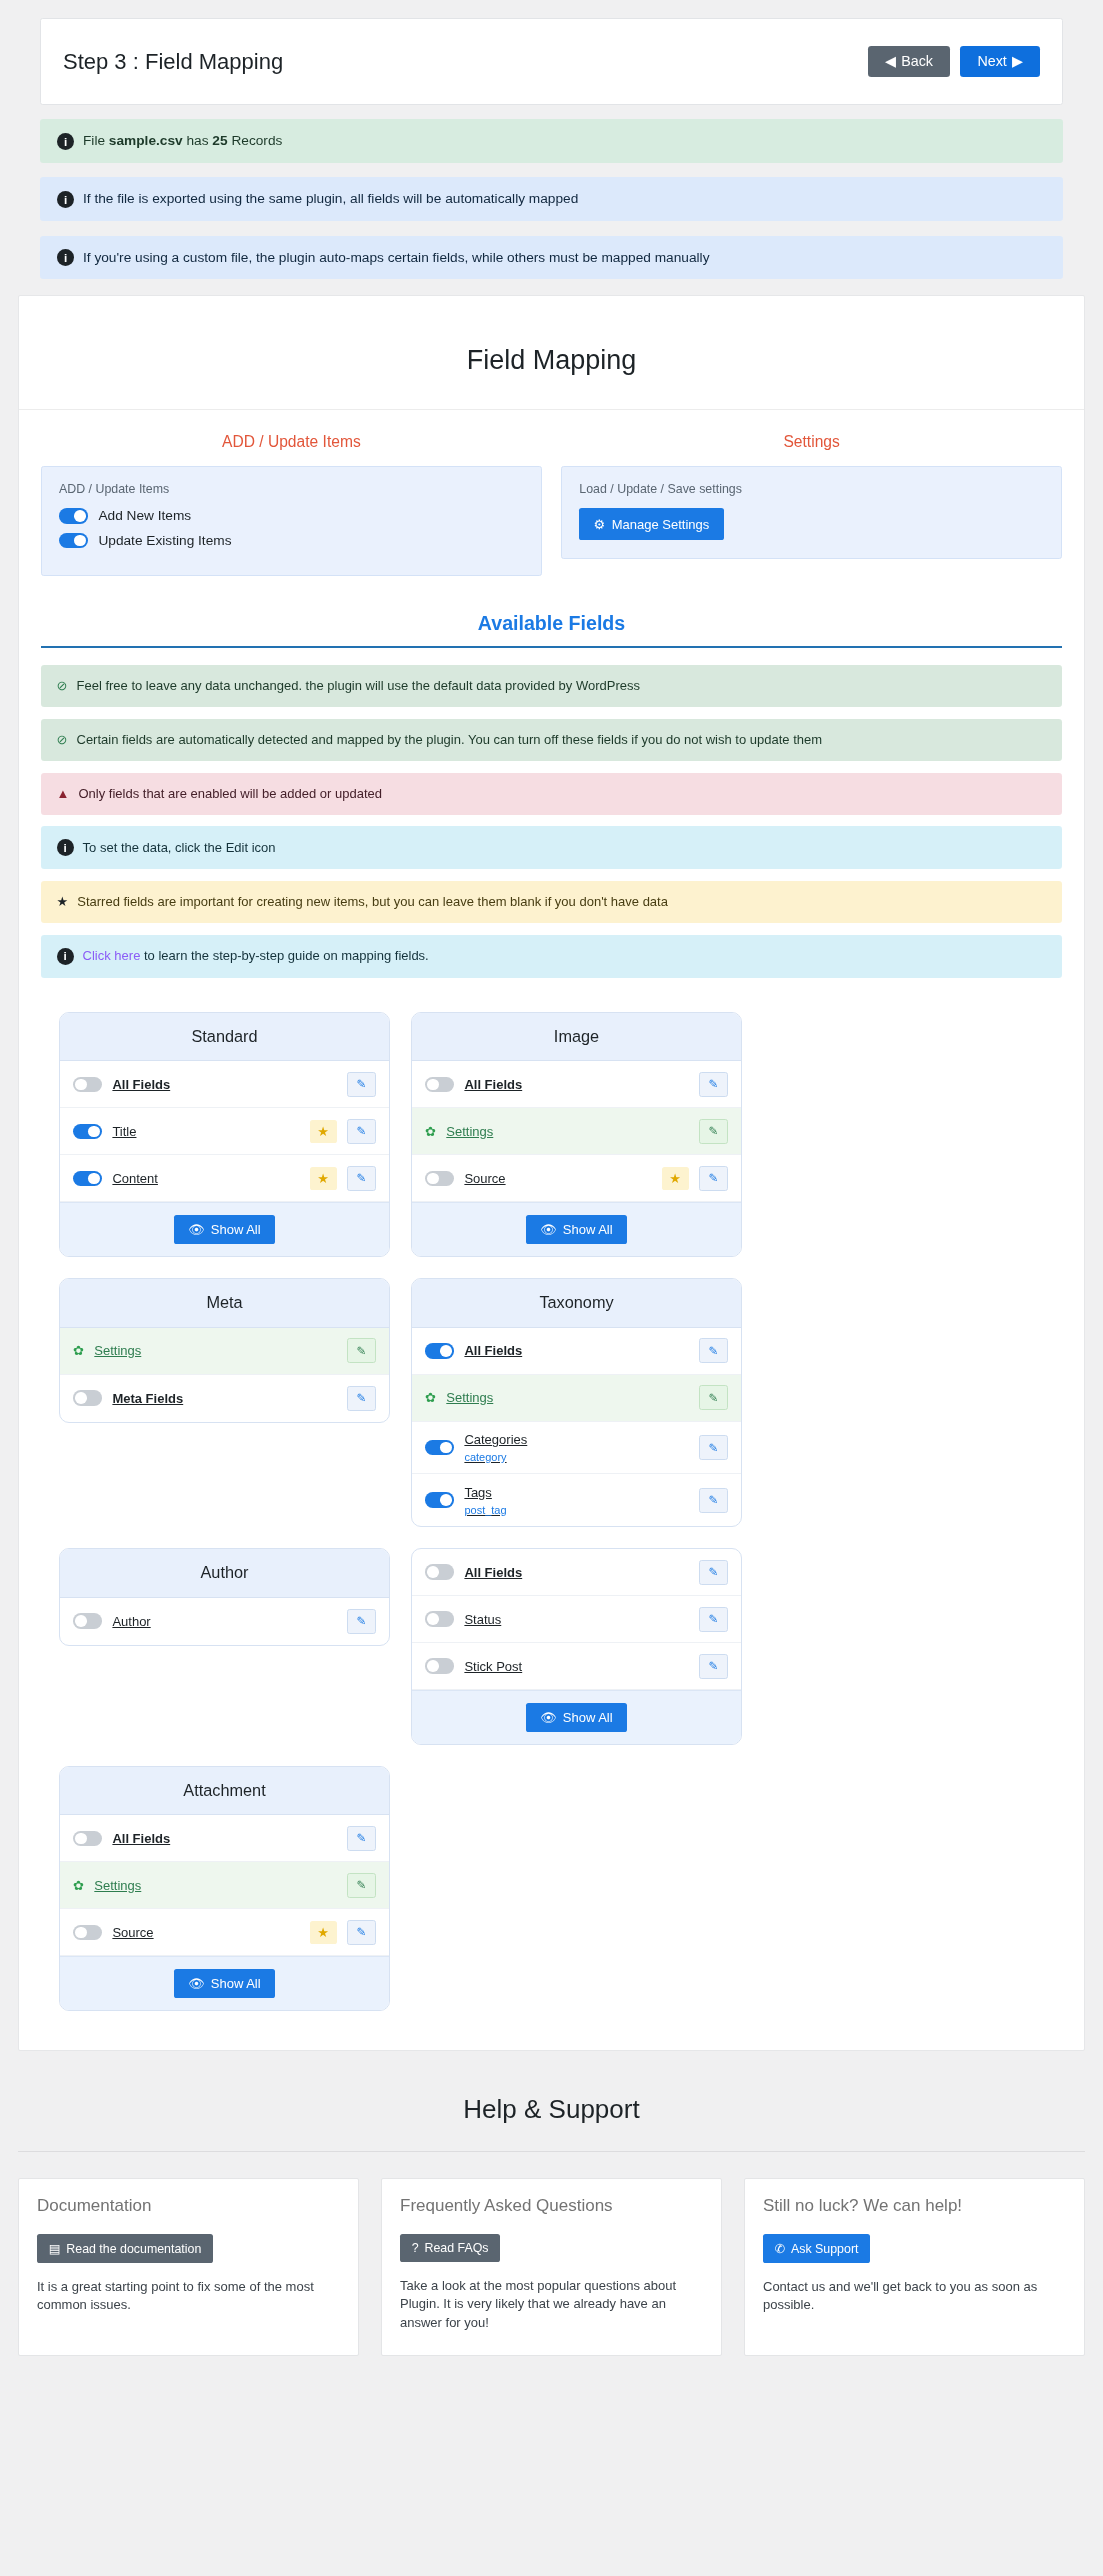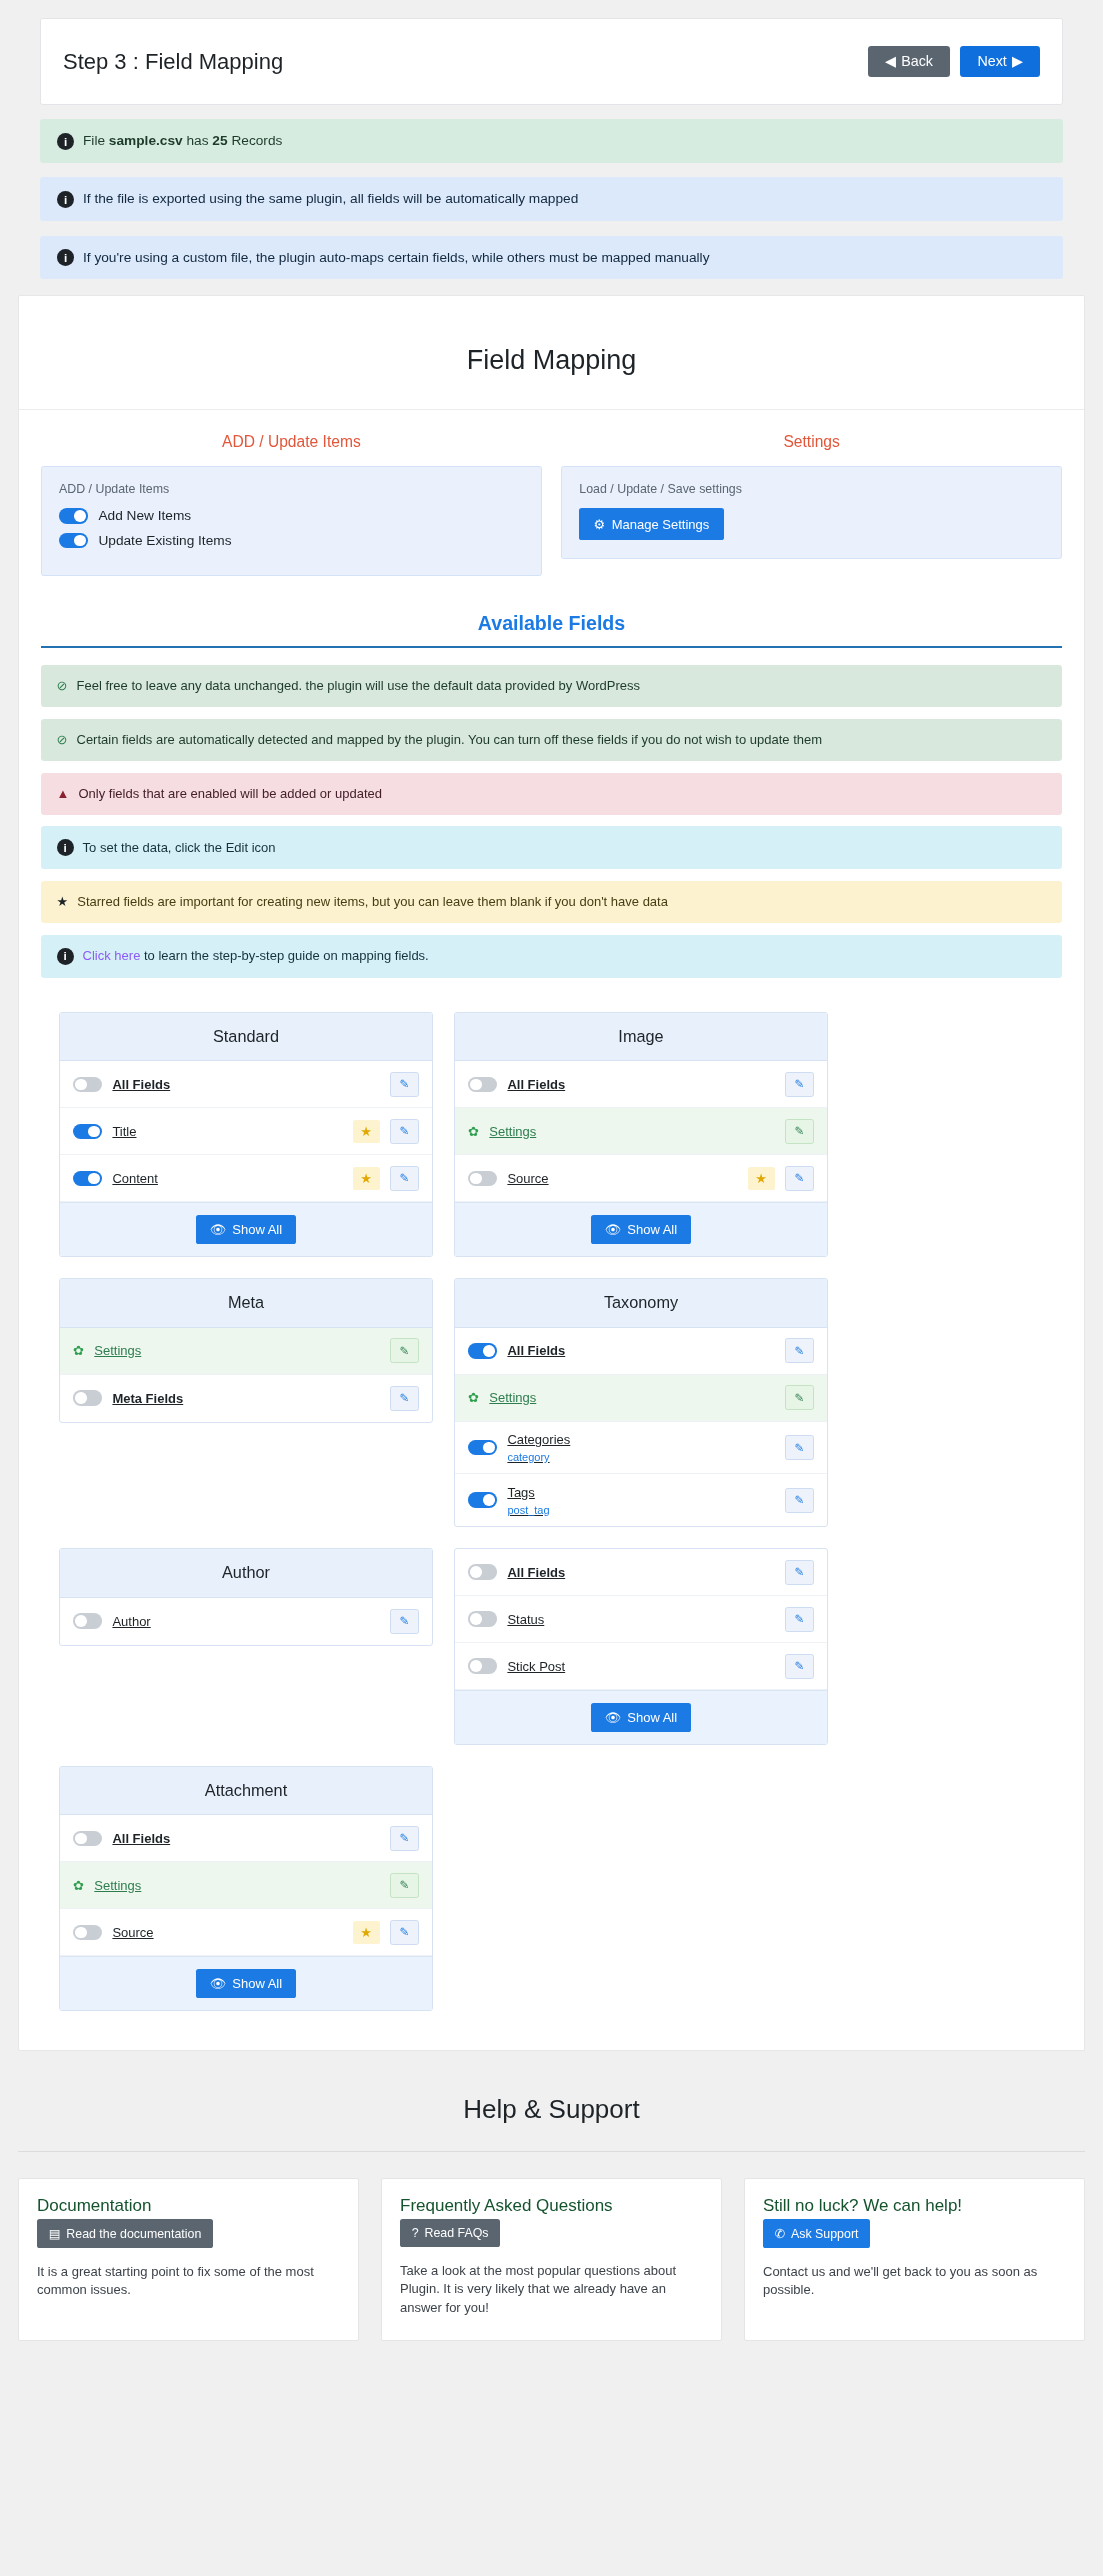--- a/index.html
+++ b/index.html
@@ -156,23 +156,23 @@
   .glyph.star { color: #1d2327; }
 
   
   .groups {
     display: flex;
     flex-wrap: wrap;
     gap: 21px;
     padding: 22px 40px 39px 40px;
   }
   .group {
-    width: 374px;
+    width: 331px;
     border: 0.7px solid #d7e2f2;
-    border-radius: 3px;
+    border-radius: 10px;
     background: #fff;
     overflow: hidden;
     align-self: flex-start;
   }
   .group-head {
     background: #e8f0fc;
     text-align: center;
     font-size: 16.3px;
     padding: 14.3px 0;
     border-bottom: 0.7px solid #d7e2f2;
@@ -235,21 +235,21 @@
     gap: 22px;
     padding: 26px 18px 46px 18px;
   }
   .help-card {
     flex: 1;
     background: #fff;
     border: 0.7px solid #e4e5e7;
     border-radius: 2px;
     padding: 17px 18px 22px 18px;
   }
-  .help-h { font-size: 17px; margin-bottom: 3px; color: #14532d; }
+  .help-h { font-size: 17px; margin-bottom: 18px; color: #737373; }
   .help-btn {
     display: inline-flex; align-items: center; gap: 5.9px;
     border: none; border-radius: 2.6px;
     color: #fff; font-size: 12.4px;
     padding: 7.2px 11.7px; cursor: pointer;
     font-family: "Liberation Sans", sans-serif;
   }
   .help-btn.gray { background: #5a6570; }
   .help-btn.blue { background: #1b7ae4; }
   .help-p { font-size: 13px; line-height: 1.45; color: #3c434a; margin-top: 14.3px; }

